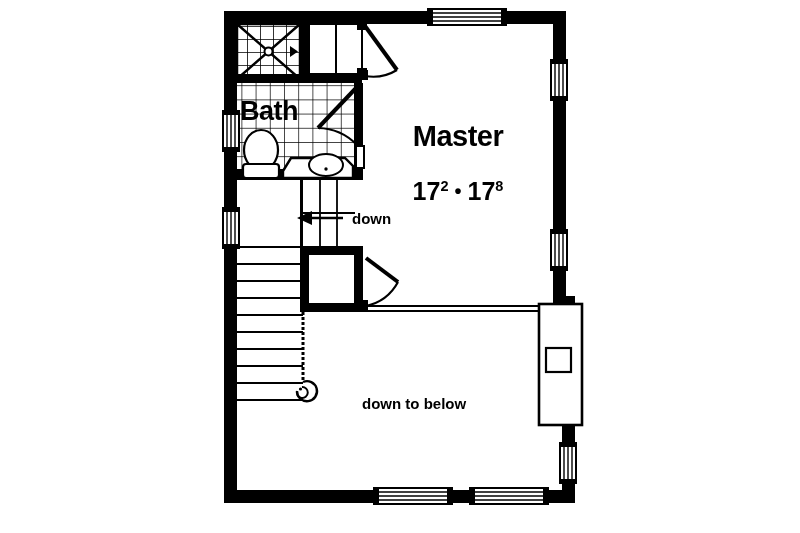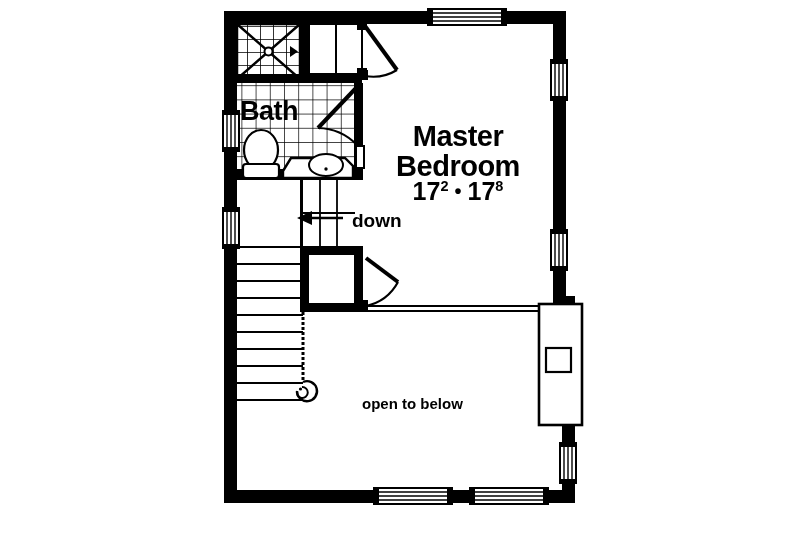--- a/index.html
+++ b/index.html
@@ -64,21 +64,21 @@
     left: 240px;
     top: 97px;
     width: 88px;
     font-size: 27px;
     text-align: left;
     letter-spacing: -0.5px;
   }
   #down-label {
     left: 352px;
     top: 211px;
-    font-size: 19px;
+    font-size: 15px;
     text-align: right;
     letter-spacing: 0px;
   }
   #open-below-label {
     left: 362px;
     top: 396px;
     font-size: 15px;
     text-align: left;
     letter-spacing: 0px;
   }
@@ -299,26 +299,25 @@
       <line x1="231" y1="212" x2="231" y2="244" stroke="#000000" stroke-width="1.4"></line>
       <line x1="235" y1="212" x2="235" y2="244" stroke="#000000" stroke-width="1.4"></line>
       <rect x="223" y="208" width="16" height="4" fill="#000000"></rect>
       <rect x="223" y="244" width="16" height="4" fill="#000000"></rect>
     </g>
 
   </svg>
 
   <div class="room-label" id="master-bedroom-label">
     <span>Master</span><br>
-    <span>Bedroom</span>
   </div>
 
   <div class="room-label" id="master-bedroom-dims">
     <span>17</span><sup>2</sup><span class="dim-sep">•</span><span>17</span><sup>8</sup>
   </div>
 
   <div class="room-label" id="bath-label">Bath</div>
 
   <div class="room-label" id="down-label">down</div>
 
-  <div class="room-label" id="open-below-label">open to below</div>
+  <div class="room-label" id="open-below-label">down to below</div>
 
 </div>
 
 </body></html>

